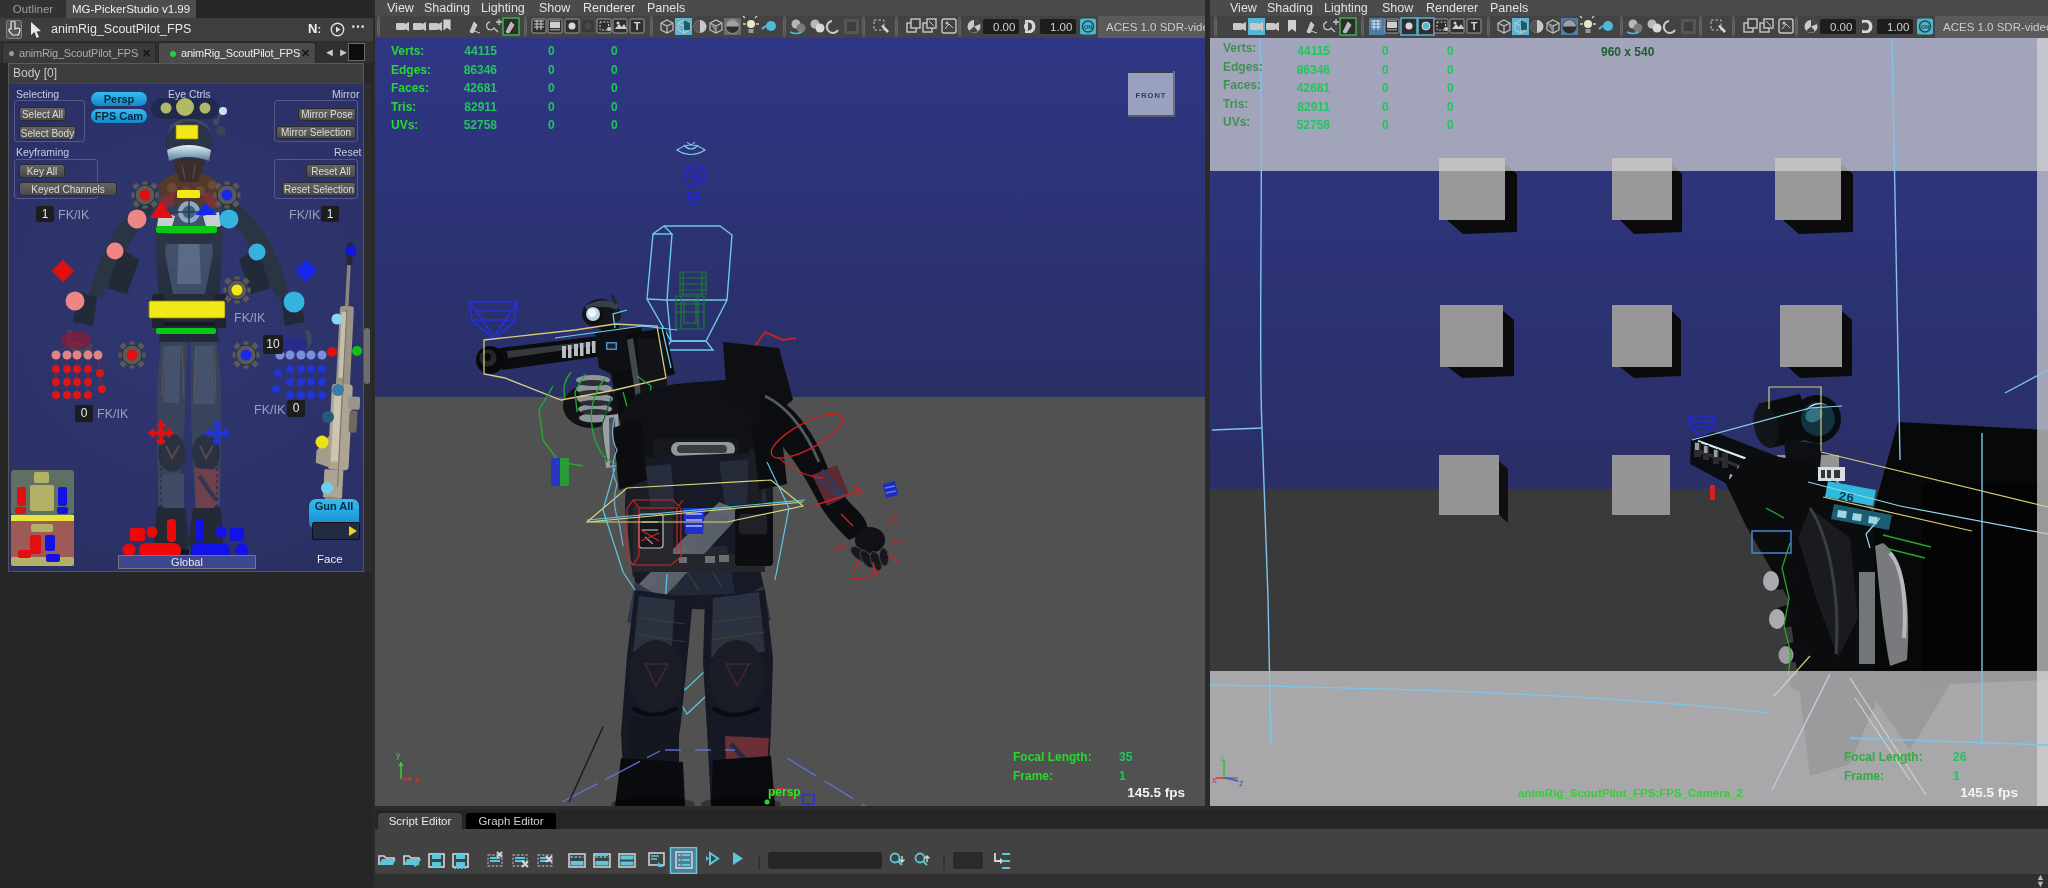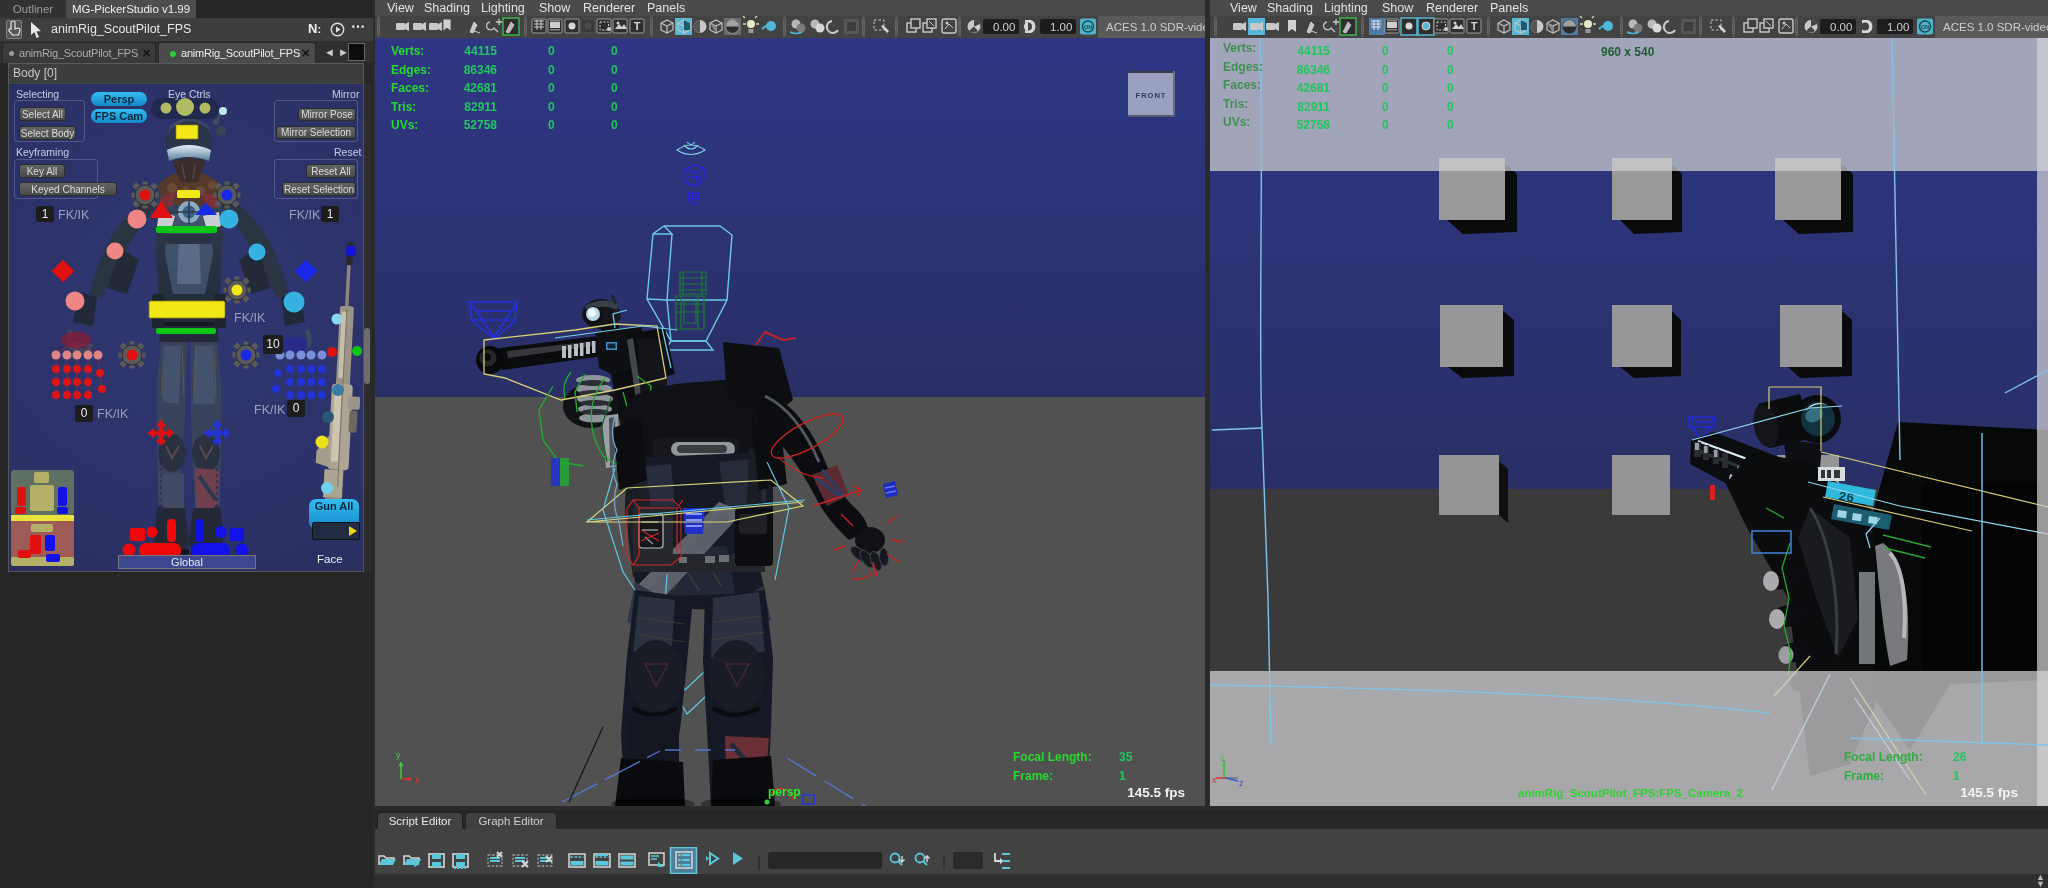--- a/index.html
+++ b/index.html
@@ -25,21 +25,21 @@
 .vp{position:absolute;top:0;height:806px;}
 #vp1{left:375px;width:830px;}
 #vp2{left:1210px;width:838px;}
 .menubar{position:absolute;left:0;top:0;right:0;height:16px;background:#4b4b4b;color:#e2e2e2;font-size:12.5px;padding-left:23px;}
 .menubar span{position:absolute;top:1px;}
 .tbar{position:absolute;left:0;top:16px;right:0;height:22px;background:#434343;}
 .vpcanvas{position:absolute;left:0;top:38px;right:0;height:768px;background:#2d3377;}
 
 #script{position:absolute;left:375px;top:810px;width:1673px;height:78px;background:#424242;}
 #script .tabs{position:absolute;left:0;top:0;width:100%;height:19px;background:#262626;}
-.stab{position:absolute;top:2px;height:17px;background:#404040;color:#cfcfcf;font-size:11.5px;text-align:center;border-radius:4px 4px 0 0;border:1px solid #222;border-bottom:none;line-height:17px;}
+.stab{position:absolute;top:2px;height:17px;background:#000000;color:#cfcfcf;font-size:11.5px;text-align:center;border-radius:4px 4px 0 0;border:1px solid #222;border-bottom:none;line-height:17px;}
 #smenu{position:absolute;left:0;top:19px;width:100%;height:18px;color:#e4e4e4;font-size:11.5px;}
 #smenu span{position:absolute;top:0px;}
 #stools{position:absolute;left:0;top:37px;width:100%;height:27px;}
 #sbottom{position:absolute;left:0;top:64px;width:100%;height:14px;background:#2f2f2f;}
 .hudg{color:#26d92e;font-weight:bold;font-size:12px;}
 .hudw{color:#22c55e;font-weight:bold;font-size:12px;}
 </style>
 </head>
 <body>
 <div id="root">

